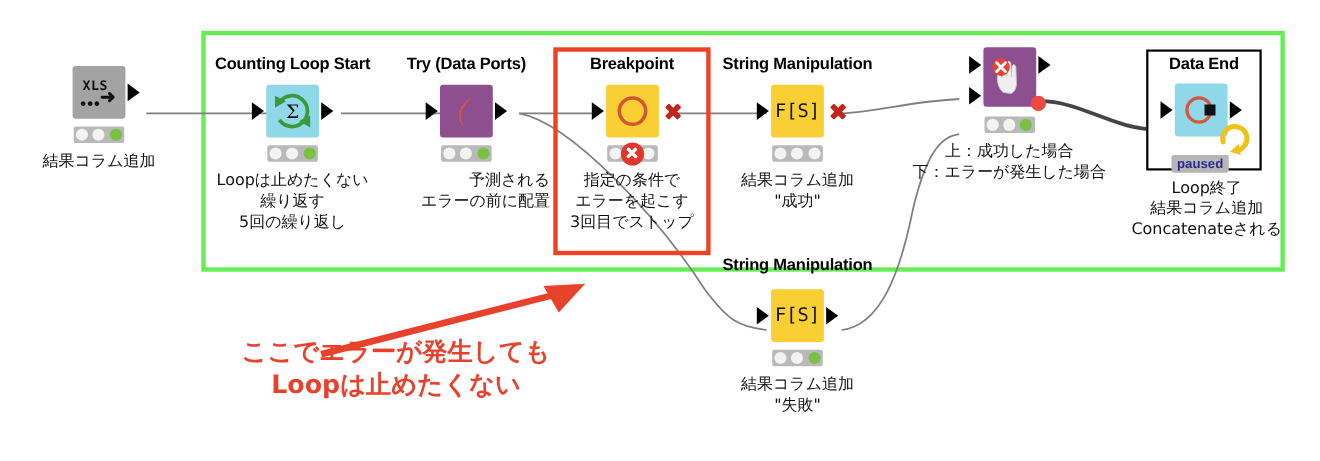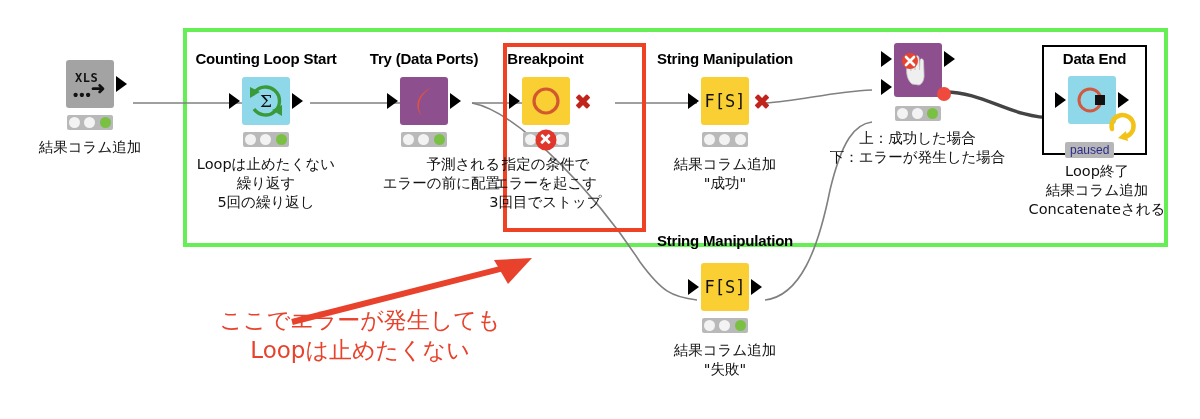--- a/index.html
+++ b/index.html
@@ -70,27 +70,27 @@
   .status-err::after{transform:rotate(-45deg);}
 
   
   .caption{
     font-size:14.5px;color:#111;text-align:center;line-height:19px;
     white-space:pre-line;font-family:"DejaVu Sans",sans-serif;
   }
 
   
   .paused{
-    background:#b6b6b6;color:#2b2b8f;font-size:12px;font-weight:normal;
+    background:#b6b6b6;color:#2b2b8f;font-size:12px;font-weight:bold;
     padding:1px 5px;border-radius:2px;font-family:"Liberation Sans",sans-serif;
   }
 
   
   .annot{
-    color:#e8422c;font-weight:normal;font-size:23px;line-height:30px;
+    color:#e8422c;font-weight:bold;font-size:23px;line-height:30px;
     text-align:center;white-space:pre-line;font-family:"DejaVu Sans",sans-serif;
   }
 
   svg.overlay{position:absolute;left:0;top:0;width:1200px;height:419px;pointer-events:none;}
   .loopend-box{border:2.5px solid #000;box-sizing:border-box;background:#fff;}
 </style>
 </head>
 <body>
 
 <div id="canvas">
@@ -180,21 +180,21 @@
       <div class="status">
         <div class="dot"></div>
         <div class="dot"></div>
         <div class="dot green"></div>
       </div>
     </div>
     <div class="caption" style="margin-top:8px;text-align:right;">予測される
 エラーの前に配置</div>
   </div>
 
-  <div class="abs" style="left:468px;top:50px;width:155px;">
+  <div class="abs" style="left:497px;top:50px;width:155px;">
     <div class="node-title">Breakpoint</div>
     <div style="display:flex;justify-content:center;margin-top:10px;">
       <div class="node-body nb-yellow">
         <svg width="48" height="48" viewBox="0 0 48 48">
           <circle cx="24" cy="24" r="12" stroke="#d2592f" stroke-width="3.2" fill="none"></circle>
         </svg>
         <div class="port-in"></div>
         <div class="x-mark" style="right:-22px;">
             <span></span>
             <span></span>

